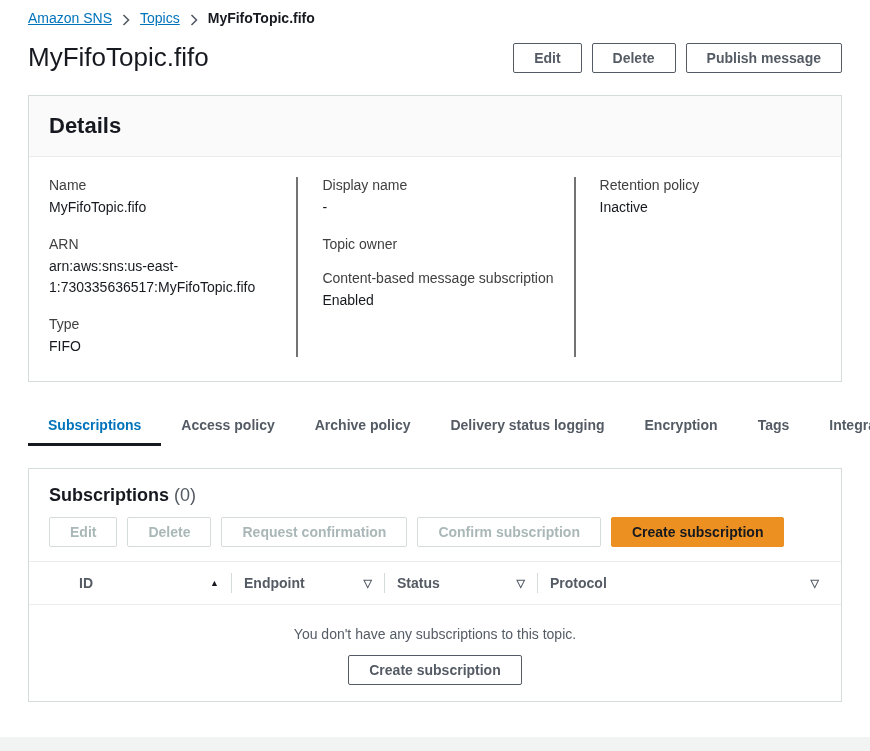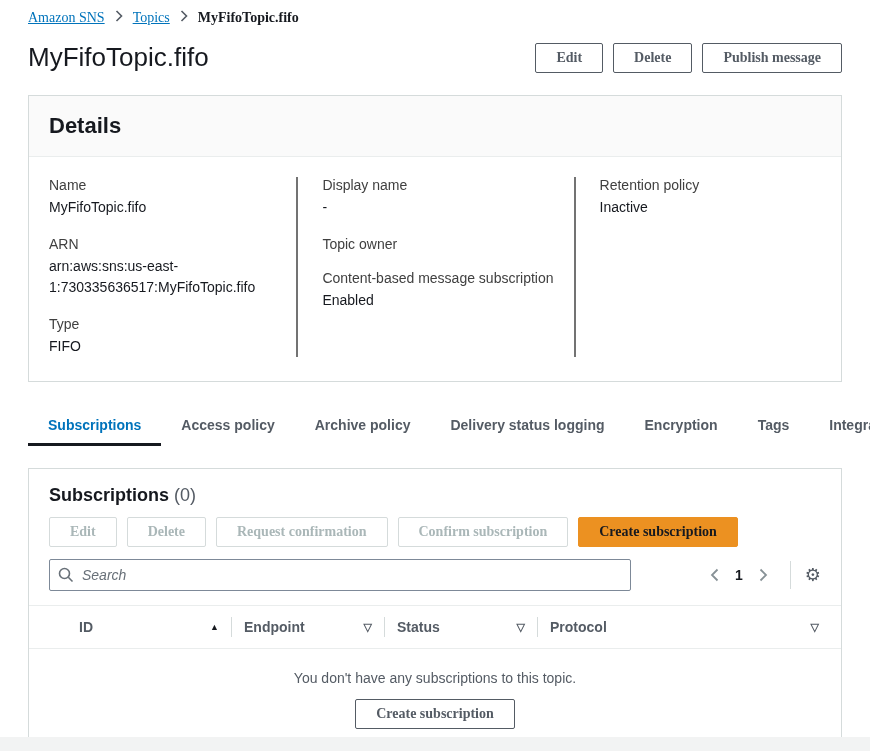--- a/index.html
+++ b/index.html
@@ -5,33 +5,33 @@
   * { margin:0; padding:0; box-sizing:border-box; }
   html,body { width:870px; height:751px; }
   body {
     font-family:"Liberation Sans", sans-serif;
     background:#ffffff; color:#16191f; position:relative; overflow:hidden;
     font-size:14px;
   }
   .page { padding:10px 28px 0; }
 
   
-  .breadcrumb { display:flex; align-items:flex-start; gap:10px; font-size:14px;font-family:Liberation Serif, serif; }
+  .breadcrumb { display:flex; align-items:flex-end; gap:10px; font-size:14px; }
   .breadcrumb a { color:#0073bb; text-decoration:underline; cursor:pointer; }
   .crumb-current { color:#16191f; font-weight:700; }
   .crumb-sep svg { display:block; }
 
   
   .title-row { display:flex; align-items:center; justify-content:space-between; margin-top:16px; }
   h1 { font-size:26px; font-weight:400; color:#16191f; }
   .actions { display:flex; gap:10px; }
   .btn {
     display:inline-block; background:#fff; border:1px solid #545b64; border-radius:2px;
     color:#545b64; font-weight:700; font-size:14px; padding:6px 20px; cursor:pointer;
-    font-family:Liberation Serif, serif; line-height:16px;
+    font-family:Liberation Sans, sans-serif; line-height:16px;
   }
   .btn.disabled { color:#aab7b8; border-color:#d5dbdb; cursor:default; }
   .btn.primary { background:#ec9121; border-color:#ec9121; color:#16191f; }
 
   
   .panel { border:1px solid #d5dbdb; background:#fff; margin-top:22px; }
   .panel-header { background:#fafafa; border-bottom:1px solid #eaeded; padding:17px 20px; }
   .panel-header h2 { font-size:22px; font-weight:700; color:#16191f; }
 
   
@@ -190,46 +190,20 @@
     </div>
 
     <div class="toolbar">
       <button class="btn disabled">Edit</button>
       <button class="btn disabled">Delete</button>
       <button class="btn disabled">Request confirmation</button>
       <button class="btn disabled">Confirm subscription</button>
       <button class="btn primary">Create subscription</button>
     </div>
 
-    <div class="search-row">
-      <div class="search-box">
-        <span class="search-icon">
-          <svg width="16" height="16" viewBox="0 0 16 16">
-              <circle cx="6.5" cy="6.5" r="5" fill="none" stroke="#687078" stroke-width="1.6"></circle>
-              <path d="M10.3 10.3 L14.5 14.5" stroke="#687078" stroke-width="1.6"></path>
-            </svg>
-        </span>
-        <input type="text" placeholder="Search" style="">
-      </div>
-      <div class="search-right">
-        <button class="page-btn">
-          <svg width="9" height="14" viewBox="0 0 9 14">
-              <path d="M7.5 1.5 L2 7 L7.5 12.5" fill="none" stroke="#879196" stroke-width="1.8"></path>
-            </svg>
-        </button>
-        <span class="page-num">1</span>
-        <button class="page-btn">
-          <svg width="9" height="14" viewBox="0 0 9 14">
-              <path d="M1.5 1.5 L7 7 L1.5 12.5" fill="none" stroke="#879196" stroke-width="1.8"></path>
-            </svg>
-        </button>
-        <span class="right-sep"></span>
-        <button class="gear">⚙</button>
-      </div>
-    </div>
 
     <div class="thead">
       <div class="th th-sel"></div>
       <div class="th th-id">
         <span>ID</span>
         <span class="sort-asc">▲</span>
       </div>
       <span class="col-sep"></span>
       <div class="th th-endpoint">
         <span>Endpoint</span>

